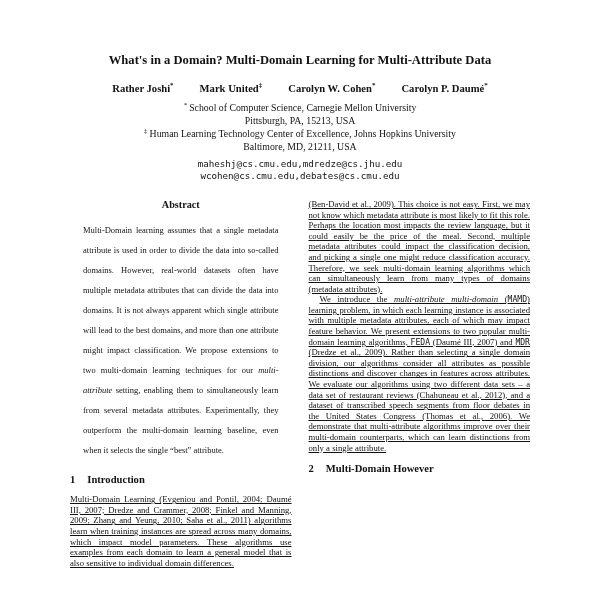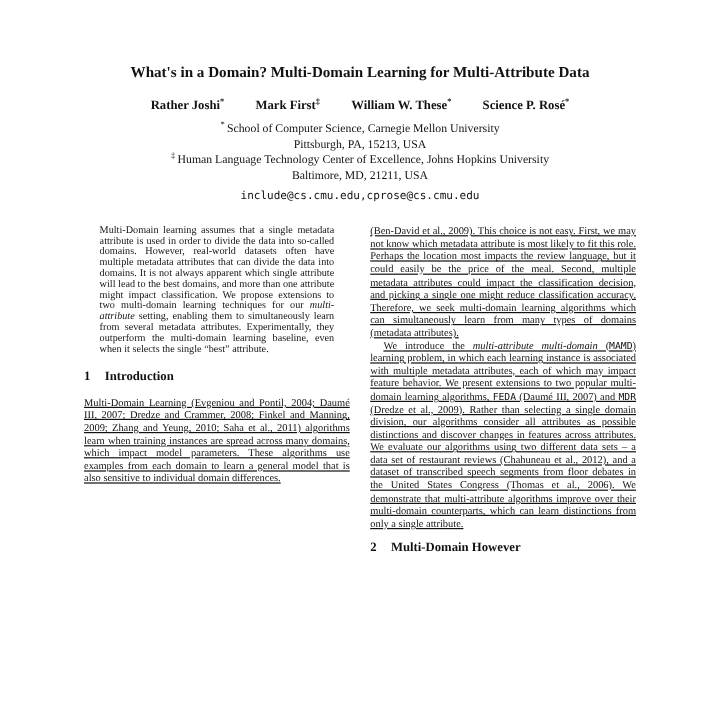--- a/index.html
+++ b/index.html
@@ -62,21 +62,21 @@
   }
   .abstract-heading {
     text-align: center;
     font-size: 10.2px;
     font-weight: bold;
     margin: 1px 0 9px 0;
   }
   .abstract-text {
     margin: 0 13px;
     font-size: 8.5px;
-    line-height: 9px;
+    line-height: 20px;
   }
   .section-heading {
     font-size: 10.6px;
     font-weight: bold;
     margin: 15px 0 9px 0;
     text-align: left;
   }
   .sec-num { margin-right: 12px; }
   .para { margin: 0; text-decoration: underline; }
   .para.indent { text-indent: 11px; }
@@ -90,40 +90,42 @@
 </head>
 <body>
 
 <div class="page">
 
   <header>
     <h1 class="paper-title">What's in a Domain? Multi-Domain Learning for Multi-Attribute Data</h1>
 
     <div class="author-row">
       <span class="author"><span>Rather Joshi</span><sup>*</sup></span>
-      <span class="author"><span>Mark First</span><sup>‡</sup></span>
-      <span class="author"><span>William W. These</span><sup>*</sup></span>
-      <span class="author"><span>Science P. Rosé</span><sup>*</sup></span>
+      <span class="author"><span>Mark United</span><sup>‡</sup></span>
+      <span class="author"><span>Carolyn W. Cohen</span><sup>*</sup></span>
+      <span class="author"><span>Carolyn P. Daumé</span><sup>*</sup></span>
     </div>
 
     <div class="affiliations">
       <div class="affil-line"><sup>*</sup><span>School of Computer Science, Carnegie Mellon University</span></div>
       <div class="affil-line"><span>Pittsburgh, PA, 15213, USA</span></div>
-      <div class="affil-line"><sup>‡</sup><span>Human Language Technology Center of Excellence, Johns Hopkins University</span></div>
+      <div class="affil-line"><sup>‡</sup><span>Human Learning Technology Center of Excellence, Johns Hopkins University</span></div>
       <div class="affil-line"><span>Baltimore, MD, 21211, USA</span></div>
     </div>
 
     <div class="emails">
-      <div class="email-line">include@cs.cmu.edu,cprose@cs.cmu.edu</div>
+      <div class="email-line">maheshj@cs.cmu.edu,mdredze@cs.jhu.edu</div>
+      <div class="email-line">wcohen@cs.cmu.edu,debates@cs.cmu.edu</div>
     </div>
   </header>
 
   <main class="columns">
 
     <section class="col col-left">
+      <h2 class="abstract-heading">Abstract</h2>
       <p class="abstract-text"><span>Multi-Domain learning assumes that a single metadata attribute is used in order to divide the data into so-called domains. However, real-world datasets often have multiple metadata attributes that can divide the data into domains. It is not always apparent which single attribute will lead to the best domains, and more than one attribute might impact classification. We propose extensions to two multi-domain learning techniques for our </span><span class="run-i">multi-attribute</span><span> setting, enabling them to simultaneously learn from several metadata attributes. Experimentally, they outperform the multi-domain learning baseline, even when it selects the single “best” attribute.</span></p>
 
       <h2 class="section-heading"><span class="sec-num">1</span><span>Introduction</span></h2>
       <p class="para"><span>Multi-Domain Learning (Evgeniou and Pontil, 2004; Daumé III, 2007; Dredze and Crammer, 2008; Finkel and Manning, 2009; Zhang and Yeung, 2010; Saha et al., 2011) algorithms learn when training instances are spread across many domains, which impact model parameters. These algorithms use examples from each domain to learn a general model that is also sensitive to individual domain differences.</span></p>
     </section>
 
     <section class="col col-right">
       <p class="para"><span>(Ben-David et al., 2009). This choice is not easy. First, we may not know which metadata attribute is most likely to fit this role. Perhaps the location most impacts the review language, but it could easily be the price of the meal. Second, multiple metadata attributes could impact the classification decision, and picking a single one might reduce classification accuracy. Therefore, we seek multi-domain learning algorithms which can simultaneously learn from many types of domains (metadata attributes).</span></p>
       <p class="para indent"><span>We introduce the </span><span class="run-i">multi-attribute multi-domain</span><span> (</span><span class="run-tt">MAMD</span><span>) learning problem, in which each learning instance is associated with multiple metadata attributes, each of which may impact feature behavior. We present extensions to two popular multi-domain learning algorithms, </span><span class="run-tt">FEDA</span><span> (Daumé III, 2007) and </span><span class="run-tt">MDR</span><span> (Dredze et al., 2009). Rather than selecting a single domain division, our algorithms consider all attributes as possible distinctions and discover changes in features across attributes. We evaluate our algorithms using two different data sets – a data set of restaurant reviews (Chahuneau et al., 2012), and a dataset of transcribed speech segments from floor debates in the United States Congress (Thomas et al., 2006). We demonstrate that multi-attribute algorithms improve over their multi-domain counterparts, which can learn distinctions from only a single attribute.</span></p>
 

